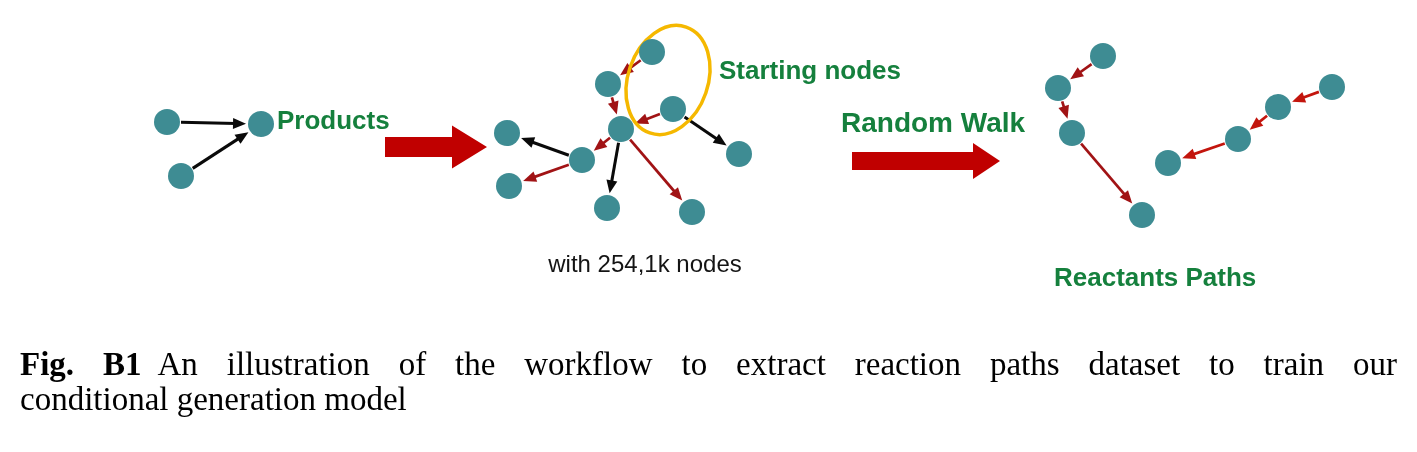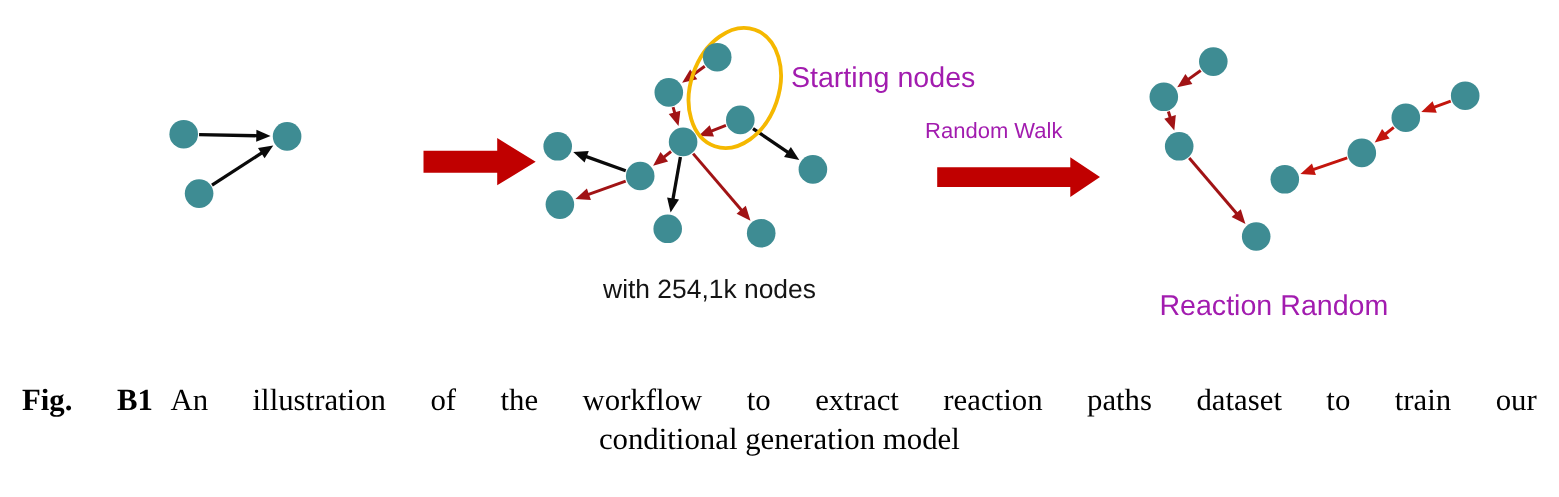--- a/index.html
+++ b/index.html
@@ -1,28 +1,28 @@
 <!DOCTYPE html>
 <html><head>
 <meta charset="utf-8">
 <style>
   html,body{margin:0;padding:0;background:#ffffff;}
   body{width:1417px;height:452px;position:relative;overflow:hidden;
        font-family:"Liberation Sans",sans-serif;}
   .page{position:absolute;inset:0;}
   svg.diagram{position:absolute;left:0;top:0;}
-  .lbl{position:absolute;font-size:26px;color:#a21caf;white-space:nowrap;line-height:1.1;}
-  .lbl-random{font-size:20px;}
+  .lbl{position:absolute;font-size:26px;color:#15803d;white-space:nowrap;line-height:1.1;font-weight:bold;}
+  .lbl-random{font-size:28px;}
   .net-label{position:absolute;left:494px;top:249px;width:302px;text-align:center;
              font-size:24px;color:#141414;line-height:30px;}
   .caption{position:absolute;left:20px;top:347px;width:1377px;
-           font-family:"Liberation Serif",serif;font-size:28px;color:#000;line-height:35px;}
+           font-family:"Liberation Serif",serif;font-size:33px;color:#000;line-height:35px;}
   .cap-line1{text-align:justify;text-align-last:justify;}
   .cap-tag{font-weight:bold;margin-right:16px;}
-  .cap-line2{text-align:center;}
+  .cap-line2{text-align:left;}
 </style>
 </head>
 <body>
 
 <div class="page">
 
   <svg class="diagram" width="1417" height="340" viewBox="0 0 1417 340">
       <line x1="180.99683222079892" y1="122.29780494086806" x2="236.0056567485734" y2="123.4682054627356" stroke="#0a0a0a" stroke-width="3"></line>
       <polygon points="246.00339404914402,123.68092327764136 232.88934076020402,128.9031456335777 233.12333035660035,117.90563460295" fill="#0a0a0a"></polygon>
       <line x1="192.73821062820892" y1="168.3701630916642" x2="240.03890959248406" y2="137.62470876488533" stroke="#0a0a0a" stroke-width="3"></line>
@@ -77,30 +77,31 @@
       <circle cx="1142" cy="215" r="13" fill="#3E8C93"></circle>
       <circle cx="1168" cy="163" r="13" fill="#3E8C93"></circle>
       <circle cx="1238" cy="139" r="13" fill="#3E8C93"></circle>
       <circle cx="1278" cy="107" r="13" fill="#3E8C93"></circle>
       <circle cx="1332" cy="87" r="13" fill="#3E8C93"></circle>
       <polygon points="385,137 452,137 452,125.5 487,147 452,168.5 452,157 385,157" fill="#C00000"></polygon>
       <polygon points="852,152 973,152 973,143 1000,161 973,179 973,170 852,170" fill="#C00000"></polygon>
     </svg>
 
 
+  <div class="lbl" style="left:277px;top:106px;">Products</div>
 
   <div class="lbl" style="left:719px;top:56px;">Starting nodes</div>
 
   <div class="lbl lbl-random" style="left:841px;top:108px;">Random Walk</div>
 
   <div class="net-label">
     <div>with 254,1k nodes</div>
   </div>
 
-  <div class="lbl" style="left:1054px;top:263px;">Reaction Random</div>
+  <div class="lbl" style="left:1054px;top:263px;">Reactants Paths</div>
 
   <div class="caption">
     <div class="cap-line1">
       <span class="cap-tag">Fig. B1</span><span>An illustration of the workflow to extract reaction paths dataset to train our</span>
     </div>
     <div class="cap-line2">conditional generation model</div>
   </div>
 
 </div>
 

